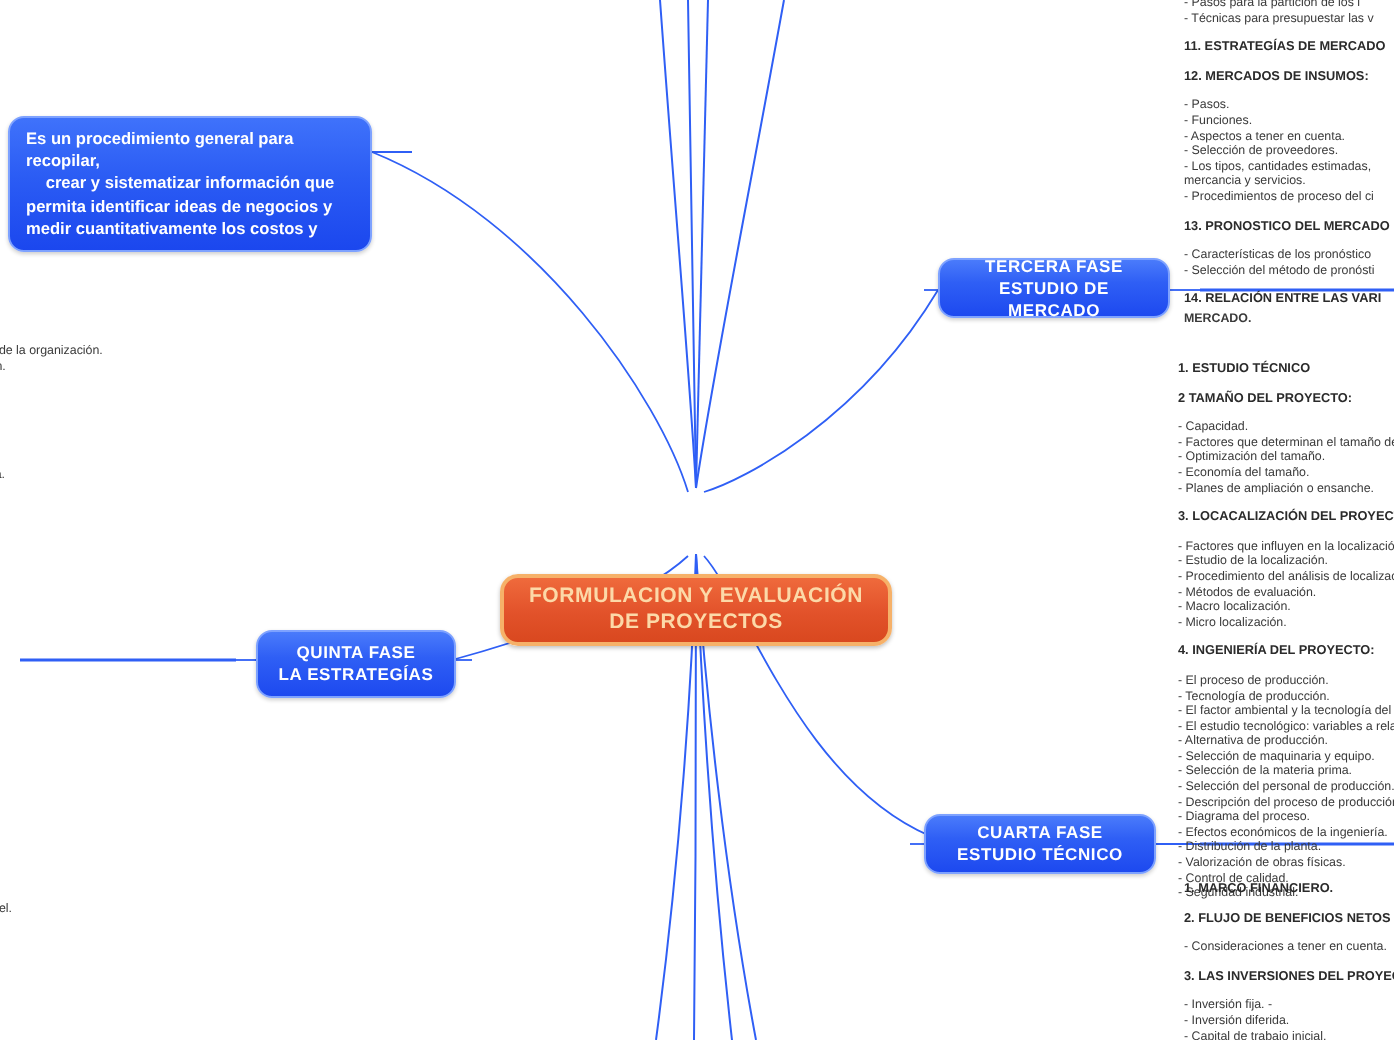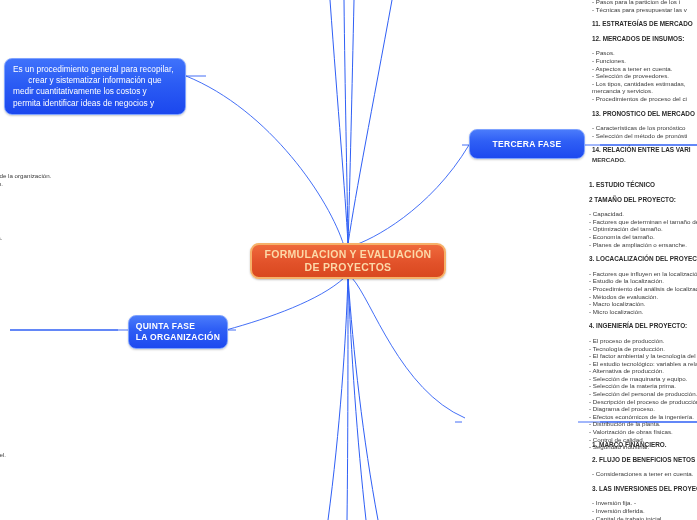--- a/index.html
+++ b/index.html
@@ -40,51 +40,52 @@
     font-weight: bold;
     font-size: 10.5px;
     letter-spacing: 0.3px;
     line-height: 13px;
     text-align: center;
     display: flex;
     align-items: center;
     justify-content: center;
     padding: 4px 8px;
     box-shadow: 0 1px 2px rgba(0,0,0,0.25);
+    margin-top: 44px;
   }
 
   
   .node-phase {
     position: absolute;
     box-sizing: border-box;
     background: linear-gradient(180deg, #4a7bfb 0%, #2f5ff5 40%, #1d49ef 100%);
     border: 1px solid #7ea2ff;
     border-radius: 8px;
     color: #ffffff;
     font-weight: bold;
     font-size: 8.5px;
     letter-spacing: 0.3px;
     line-height: 11px;
-    text-align: left;
+    text-align: center;
     display: flex;
     align-items: center;
     justify-content: center;
     padding: 3px 6px;
     box-shadow: 0 1px 2px rgba(0,0,0,0.2);
   }
 
   
   .node-callout {
     position: absolute;
     box-sizing: border-box;
     background: linear-gradient(180deg, #3f72fb 0%, #2b5cf4 45%, #1b47ee 100%);
     border: 1px solid #7ea2ff;
     border-radius: 8px;
     color: #ffffff;
-    font-weight: normal;
+    font-weight: bold;
     font-size: 8.3px;
     line-height: 11.2px;
     text-align: left;
     padding: 5px 8px;
     box-shadow: 0 1px 2px rgba(0,0,0,0.2);
   }
 
   
   .textcol {
     position: absolute;
@@ -144,39 +145,46 @@
       <path d="M186,76 L206,76" stroke-width="0.9"></path>
 
       <path d="M600,145 L697,145" stroke-width="1.4"></path>
       <path d="M600,422 L697,422" stroke-width="1.4"></path>
     </g>
   </svg>
 
   <div class="node-callout" style="left:4px; top:58px; width:182px;">
     <span style="display:block;">Es un procedimiento general para recopilar,</span>
     <span style="display:block;text-align:center;">crear y sistematizar información que</span>
+    <span style="display:block;">permita identificar ideas de negocios y</span>
     <span style="display:block;">medir cuantitativamente los costos y</span>
-    <span style="display:block;">permita identificar ideas de negocios y</span>
   </div>
 
   <div class="node-root" style="left:250px; top:243px; width:196px; height:36px;">
     <span>FORMULACION Y EVALUACIÓN DE PROYECTOS</span>
   </div>
 
   <div class="node-phase" style="left:469px; top:129px; width:116px; height:30px;">
     <div>
       <span style="display:block;">TERCERA FASE</span>
+      <span style="display:block;">ESTUDIO DE MERCADO</span>
     </div>
   </div>
 
+  <div class="node-phase" style="left:462px; top:407px; width:116px; height:30px;">
+    <div>
+      <span style="display:block;">CUARTA FASE</span>
+      <span style="display:block;">ESTUDIO TÉCNICO</span>
+    </div>
+  </div>
 
   <div class="node-phase" style="left:128px; top:315px; width:100px; height:34px;">
     <div>
       <span style="display:block;">QUINTA FASE</span>
-      <span style="display:block;">LA ORGANIZACIÓN</span>
+      <span style="display:block;">LA ESTRATEGÍAS</span>
     </div>
   </div>
 
   <div class="textcol" style="left:-58px; top:148px; width:180px;">
     <span class="hd first">ACIÓN.</span>
     <span class="hd">ORGANIZACIÓN:</span>
     <span class="bl">ntegrador de teorías de la organización.</span>
     <span class="bl">ría de la organización.</span>
     <span class="bl">s y factores técnicos.</span>
     <span class="bl">.</span>

